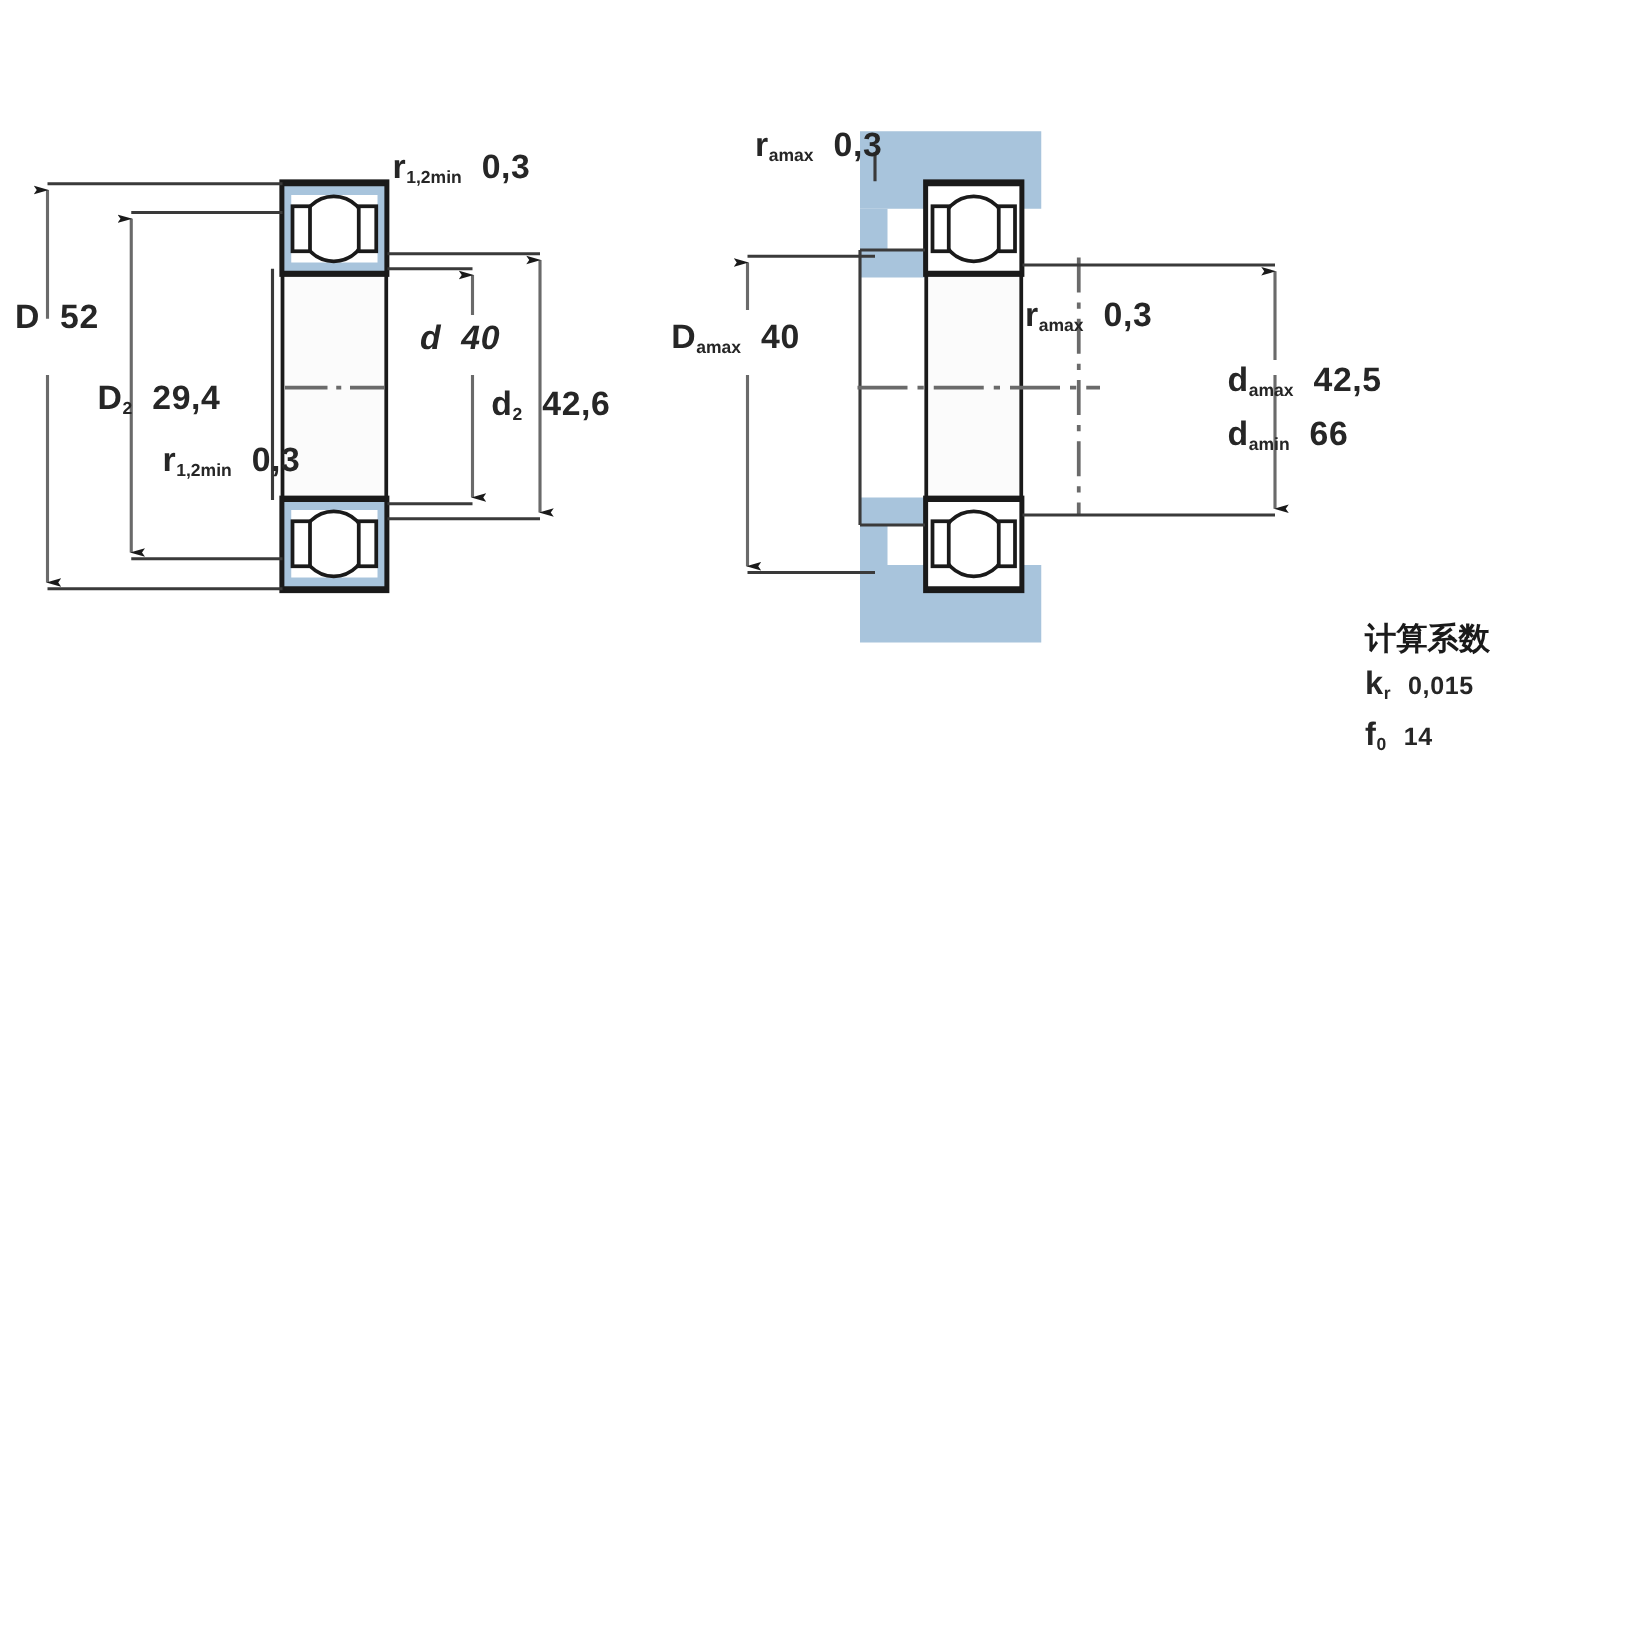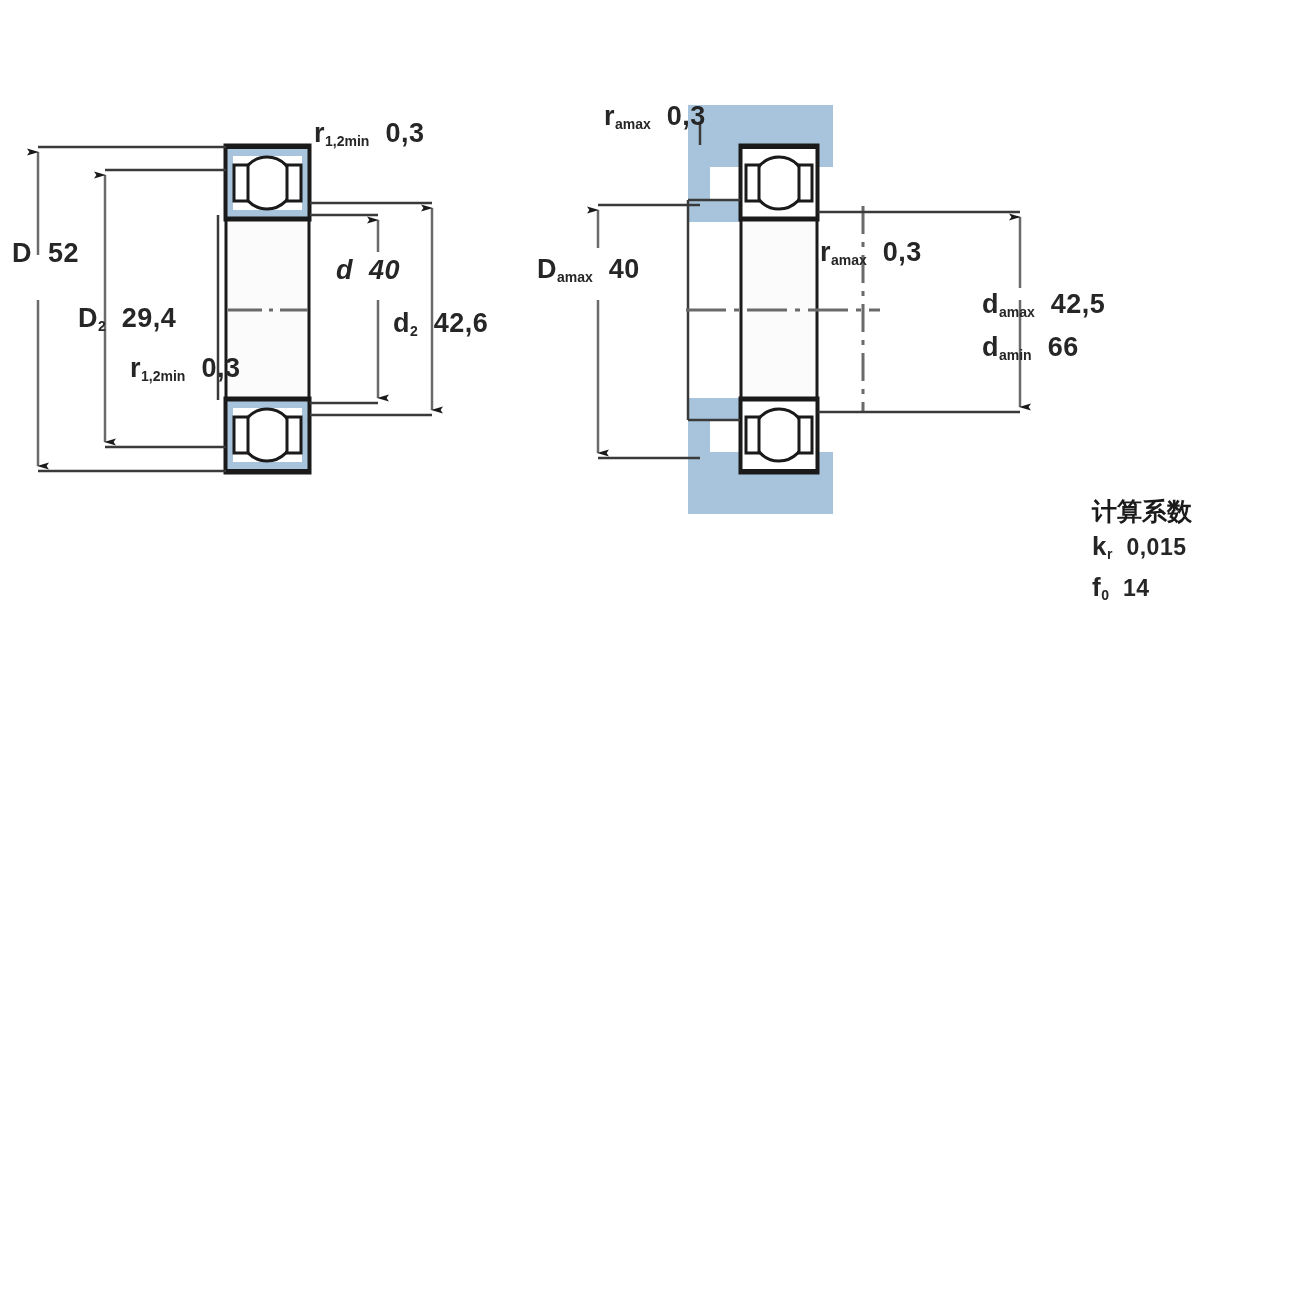--- a/index.html
+++ b/index.html
@@ -50,21 +50,21 @@
   }
   .lbl.cjk {
     font-size: 25px;
     font-weight: bold;
     color: #1a1a1a;
   }
   .factors .row {
     margin-top: 9px;
   }
   .factors .sym { font-size: 26px; }
-  .factors .val { font-size: 23px; margin-left: 14px; }
+  .factors .val { font-size: 20px; margin-left: 14px; }
 </style>
 </head>
 <body>
 
 <div id="sheet">
 
   <svg class="draw" viewBox="0 0 1300 1300">
     <defs>
       <marker id="arrDown" markerWidth="10" markerHeight="12" refX="5" refY="11" orient="auto" markerUnits="userSpaceOnUse">
         <path d="M5,12 L1.6,0 L5,2.4 L8.4,0 Z" fill="#1a1a1a"></path>

